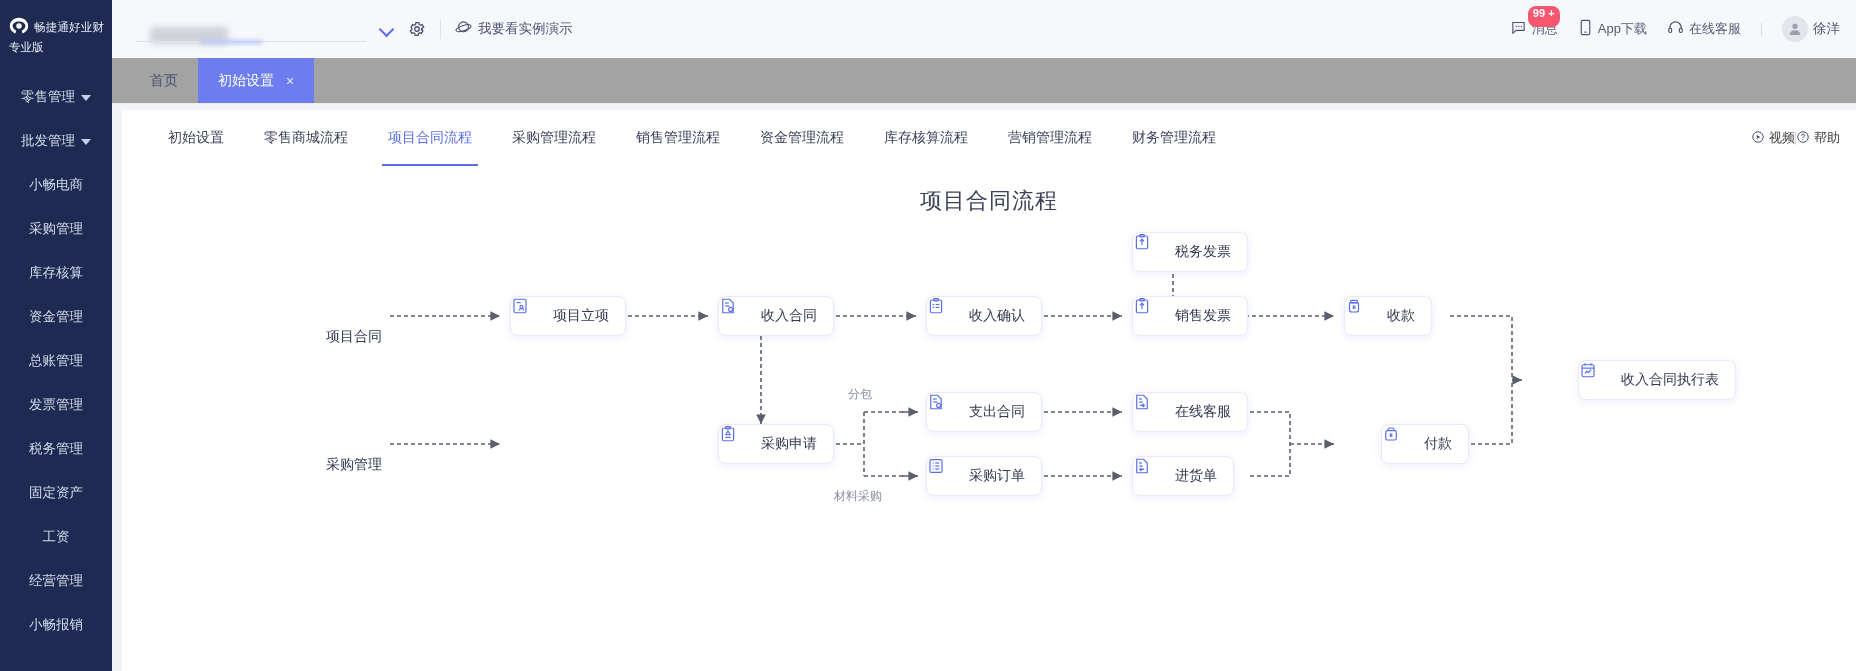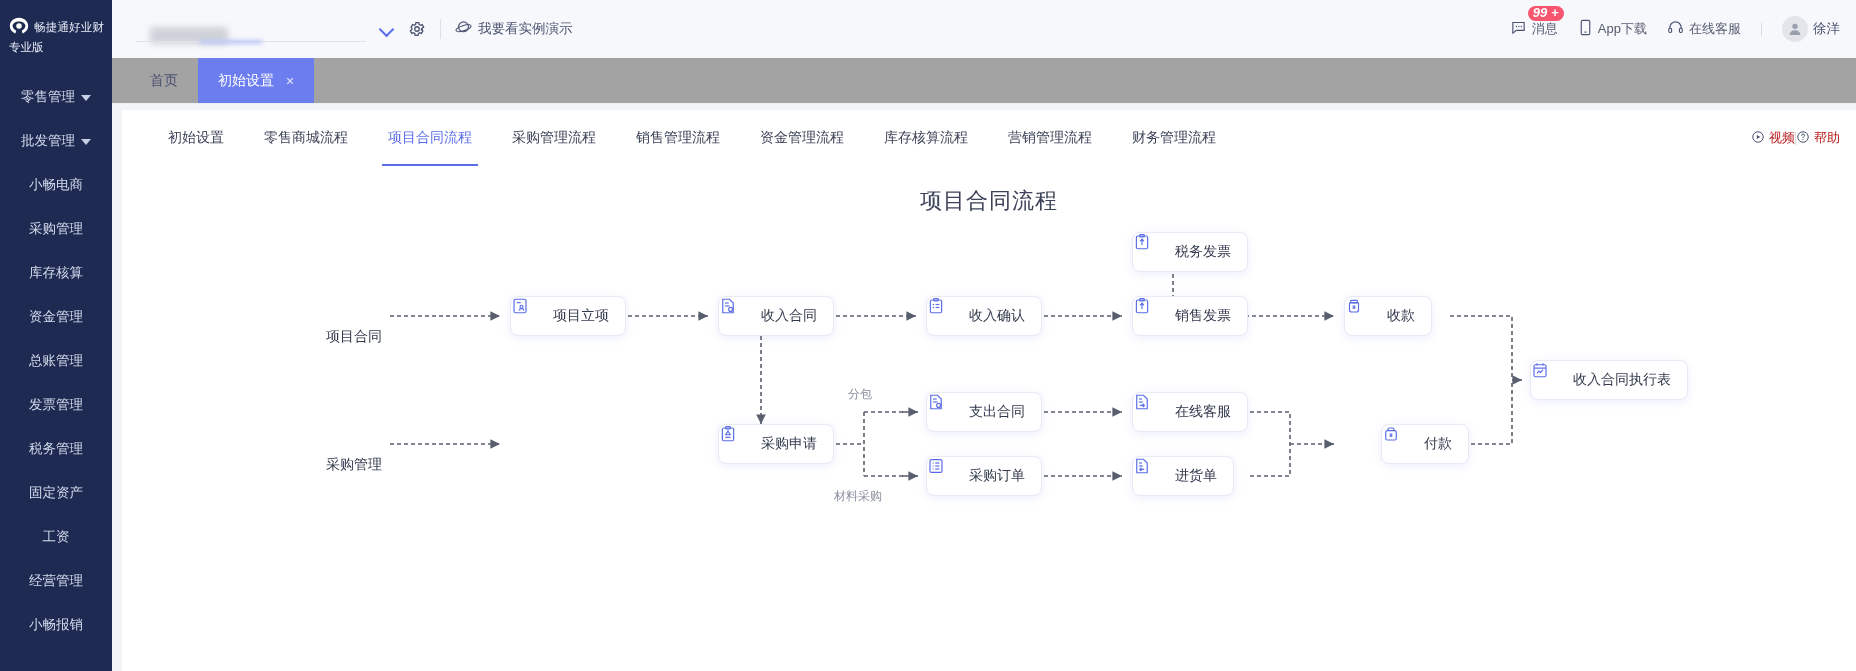--- a/index.html
+++ b/index.html
@@ -77,22 +77,22 @@
     display: flex; align-items: center; gap: 6px; font-size: 13.5px;
     color: #4a5270; cursor: pointer; white-space: nowrap;
   }
   .header-right {
     margin-left: auto; display: flex; align-items: center; gap: 20px;
     font-size: 13px; color: #555c70;
   }
   .hdr-item { display: flex; align-items: center; gap: 5px; cursor: pointer; position: relative; white-space: nowrap;}
   .badge {
     position: absolute; top: -13px; left: 18px; background: #f7566f; color: #fff;
-    font-size: 13px; line-height: 14px; height: 15px; padding: 0 5px;
-    border-radius: 8px; font-weight: bold; white-space: nowrap; font-style: italic;
+    font-size: 11px; line-height: 14px; height: 21px; padding: 0 5px;
+    border-radius: 8px; font-weight: bold; white-space: nowrap;
   }
   .avatar {
     width: 26px; height: 26px; border-radius: 50%; background: #e3e5eb;
     display: flex; align-items: center; justify-content: center;
   }
   .user-name { font-size: 13.5px; color: #4a5270; }
 
   
   .tabbar {
     height: 46px; flex: 0 0 46px; background: #a3a3a3;
@@ -124,21 +124,21 @@
     padding: 0 20px; height: 56px; display: flex; align-items: center;
     font-size: 14px; color: #3c4257; cursor: pointer; position: relative; white-space: nowrap;
   }
   .subtab.active { color: #5b6ee8; }
   .subtab.active::after {
     content: ""; position: absolute; left: 14px; right: 14px; bottom: 0;
     height: 2px; background: #5b6ee8;
   }
   .subtabs-right {
     margin-left: auto; display: flex; align-items: center; 
-    font-size: 13px; color: #b91c1c; padding-right: 10px;
+    font-size: 13px; color: #404040; padding-right: 10px;
   }
   .mini-link { display: flex; align-items: center; gap: 4px; cursor: pointer; white-space: nowrap;}
   .vsep { width: 1px; height: 13px; background: #d8dbe3; }
 
   .flow-title {
     text-align: center; font-size: 22px; color: #3c4257; margin-top: 20px;
     letter-spacing: 1px;
   }
 
   .canvas { position: relative; width: 100%; height: 420px; margin-top: 18px; }
@@ -482,21 +482,21 @@
             <span class="nicon">
               <svg width="18" height="18" viewBox="0 0 24 24" fill="none" stroke="#5b6ee8" stroke-width="1.6">
                 <path d="M6 8h12v9a3 3 0 0 1-3 3H9a3 3 0 0 1-3-3z"></path>
                 <rect x="7.5" y="4.5" width="9" height="3" rx="1"></rect>
                 <path d="M10 12h4M10 14.4h4M12 12v4"></path>
               </svg>
             </span>
             <span>收款</span>
           </div>
 
-          <div class="node" style="left:1408px; top:126px;">
+          <div class="node" style="left:1456px; top:126px;">
             <span class="nicon">
               <svg width="18" height="18" viewBox="0 0 24 24" fill="none" stroke="#5b6ee8" stroke-width="1.6">
                 <rect x="4" y="5" width="16" height="16" rx="2"></rect>
                 <line x1="4" y1="9.5" x2="20" y2="9.5"></line>
                 <line x1="8" y1="3" x2="8" y2="6"></line>
                 <line x1="16" y1="3" x2="16" y2="6"></line>
                 <path d="M8 16.5l2.5-3 2.2 2 3.3-4"></path>
               </svg>
             </span>
             <span>收入合同执行表</span>

